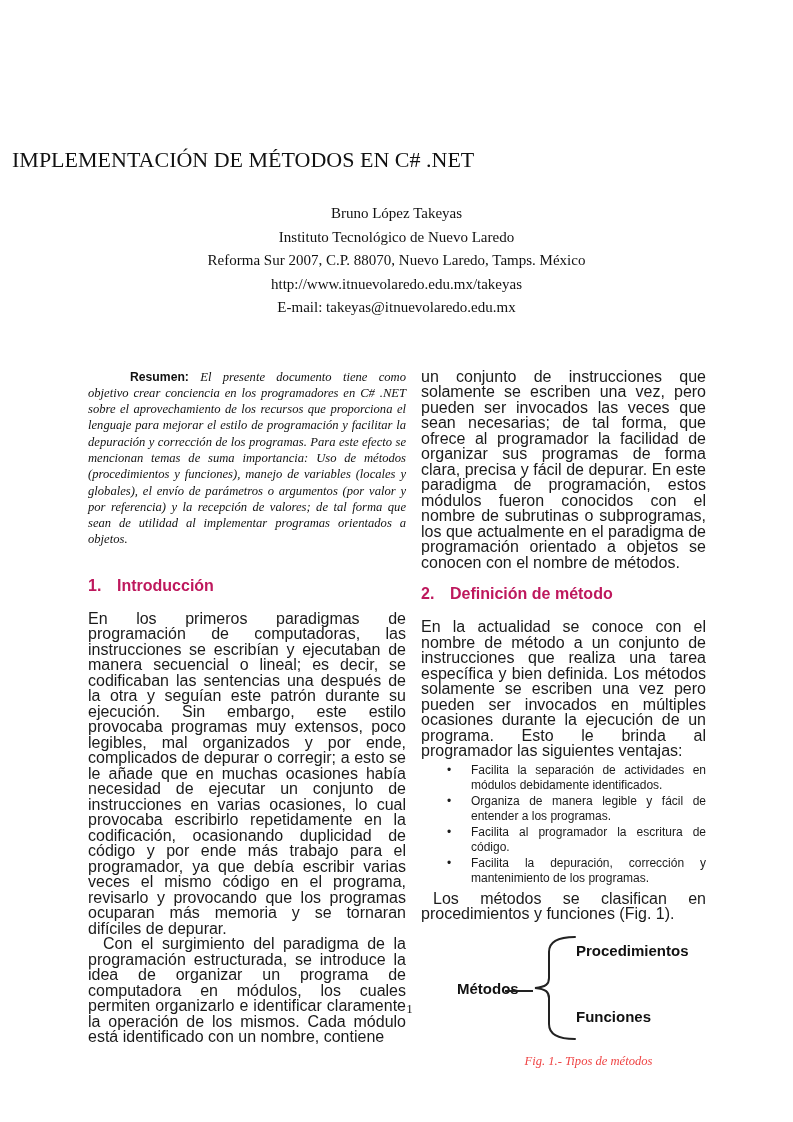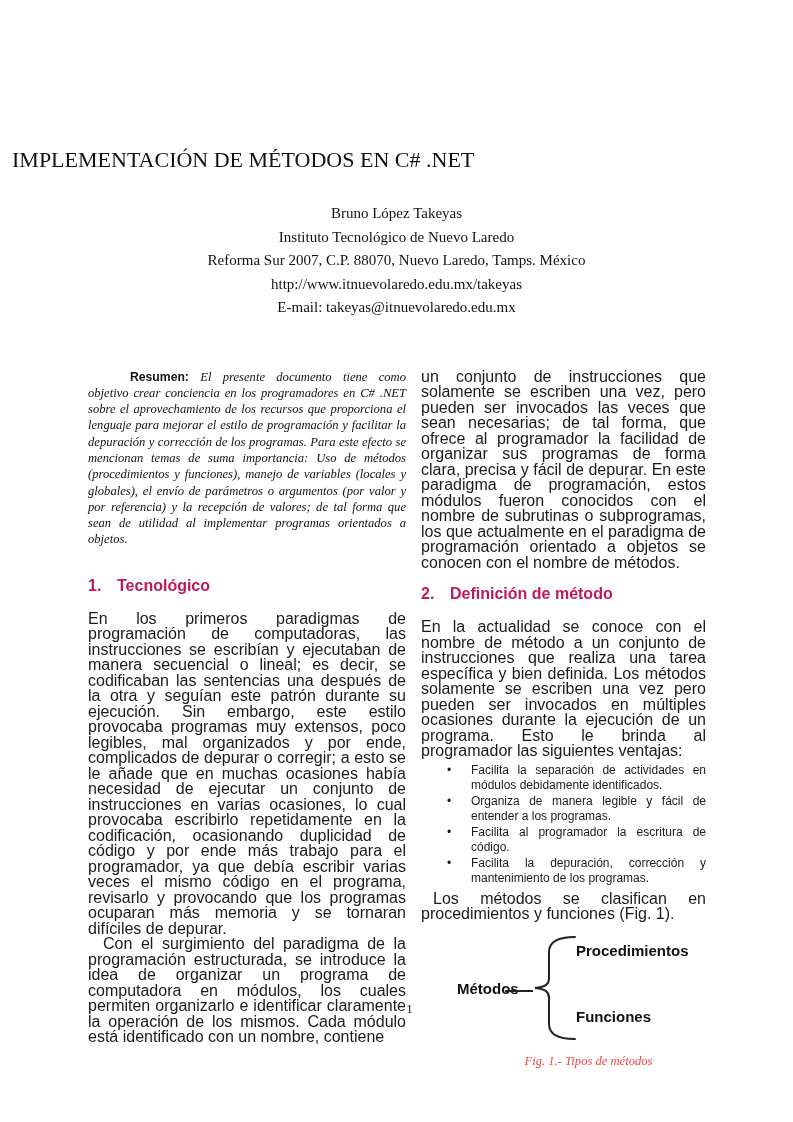--- a/index.html
+++ b/index.html
@@ -155,21 +155,21 @@
     <div>Reforma Sur 2007, C.P. 88070, Nuevo Laredo, Tamps. México</div>
     <div>http://www.itnuevolaredo.edu.mx/takeyas</div>
     <div>E-mail: takeyas@itnuevolaredo.edu.mx</div>
   </div>
 
   <div class="columns">
 
     <div class="col-left">
       <p class="abstract"><span class="abstract-label">Resumen:</span> <span>El presente documento tiene como objetivo crear conciencia en los programadores en C# .NET sobre el aprovechamiento de los recursos que proporciona el lenguaje para mejorar el estilo de programación y facilitar la depuración y corrección de los programas. Para este efecto se mencionan temas de suma importancia: Uso de métodos (procedimientos y funciones), manejo de variables (locales y globales), el envío de parámetros o argumentos (por valor y por referencia) y la recepción de valores; de tal forma que sean de utilidad al implementar programas orientados a objetos.</span></p>
 
-      <h2 class="section-heading"><span class="h-num">1.</span><span>Tecnológico</span></h2>
+      <h2 class="section-heading"><span class="h-num">1.</span><span>Introducción</span></h2>
 
       <p class="body-text">En los primeros paradigmas de programación de computadoras, las instrucciones se escribían y ejecutaban de manera secuencial o lineal; es decir, se codificaban las sentencias una después de la otra y seguían este patrón durante su ejecución. Sin embargo, este estilo provocaba programas muy extensos, poco legibles, mal organizados y por ende, complicados de depurar o corregir; a esto se le añade que en muchas ocasiones había necesidad de ejecutar un conjunto de instrucciones en varias ocasiones, lo cual provocaba escribirlo repetidamente en la codificación, ocasionando duplicidad de código y por ende más trabajo para el programador, ya que debía escribir varias veces el mismo código en el programa, revisarlo y provocando que los programas ocuparan más memoria y se tornaran difíciles de depurar.</p>
       <p class="body-text indent-15">Con el surgimiento del paradigma de la programación estructurada, se introduce la idea de organizar un programa de computadora en módulos, los cuales permiten organizarlo e identificar claramente la operación de los mismos. Cada módulo está identificado con un nombre, contiene</p>
     </div>
 
     <div class="col-right">
       <p class="body-text">un conjunto de instrucciones que solamente se escriben una vez, pero pueden ser invocados las veces que sean necesarias; de tal forma, que ofrece al programador la facilidad de organizar sus programas de forma clara, precisa y fácil de depurar. En este paradigma de programación, estos módulos fueron conocidos con el nombre de subrutinas o subprogramas, los que actualmente en el paradigma de programación orientado a objetos se conocen con el nombre de métodos.</p>
 
       <h2 class="section-heading"><span class="h-num">2.</span><span>Definición de método</span></h2>
 

